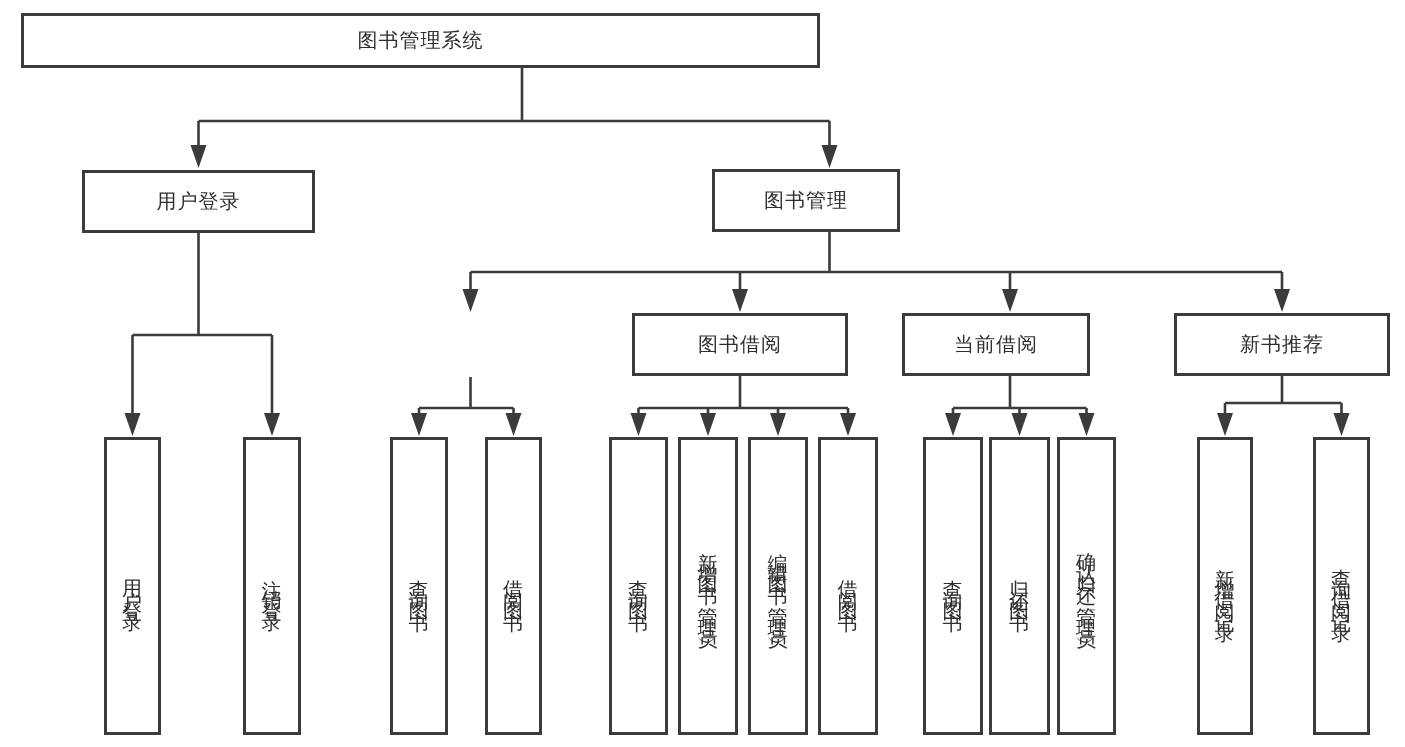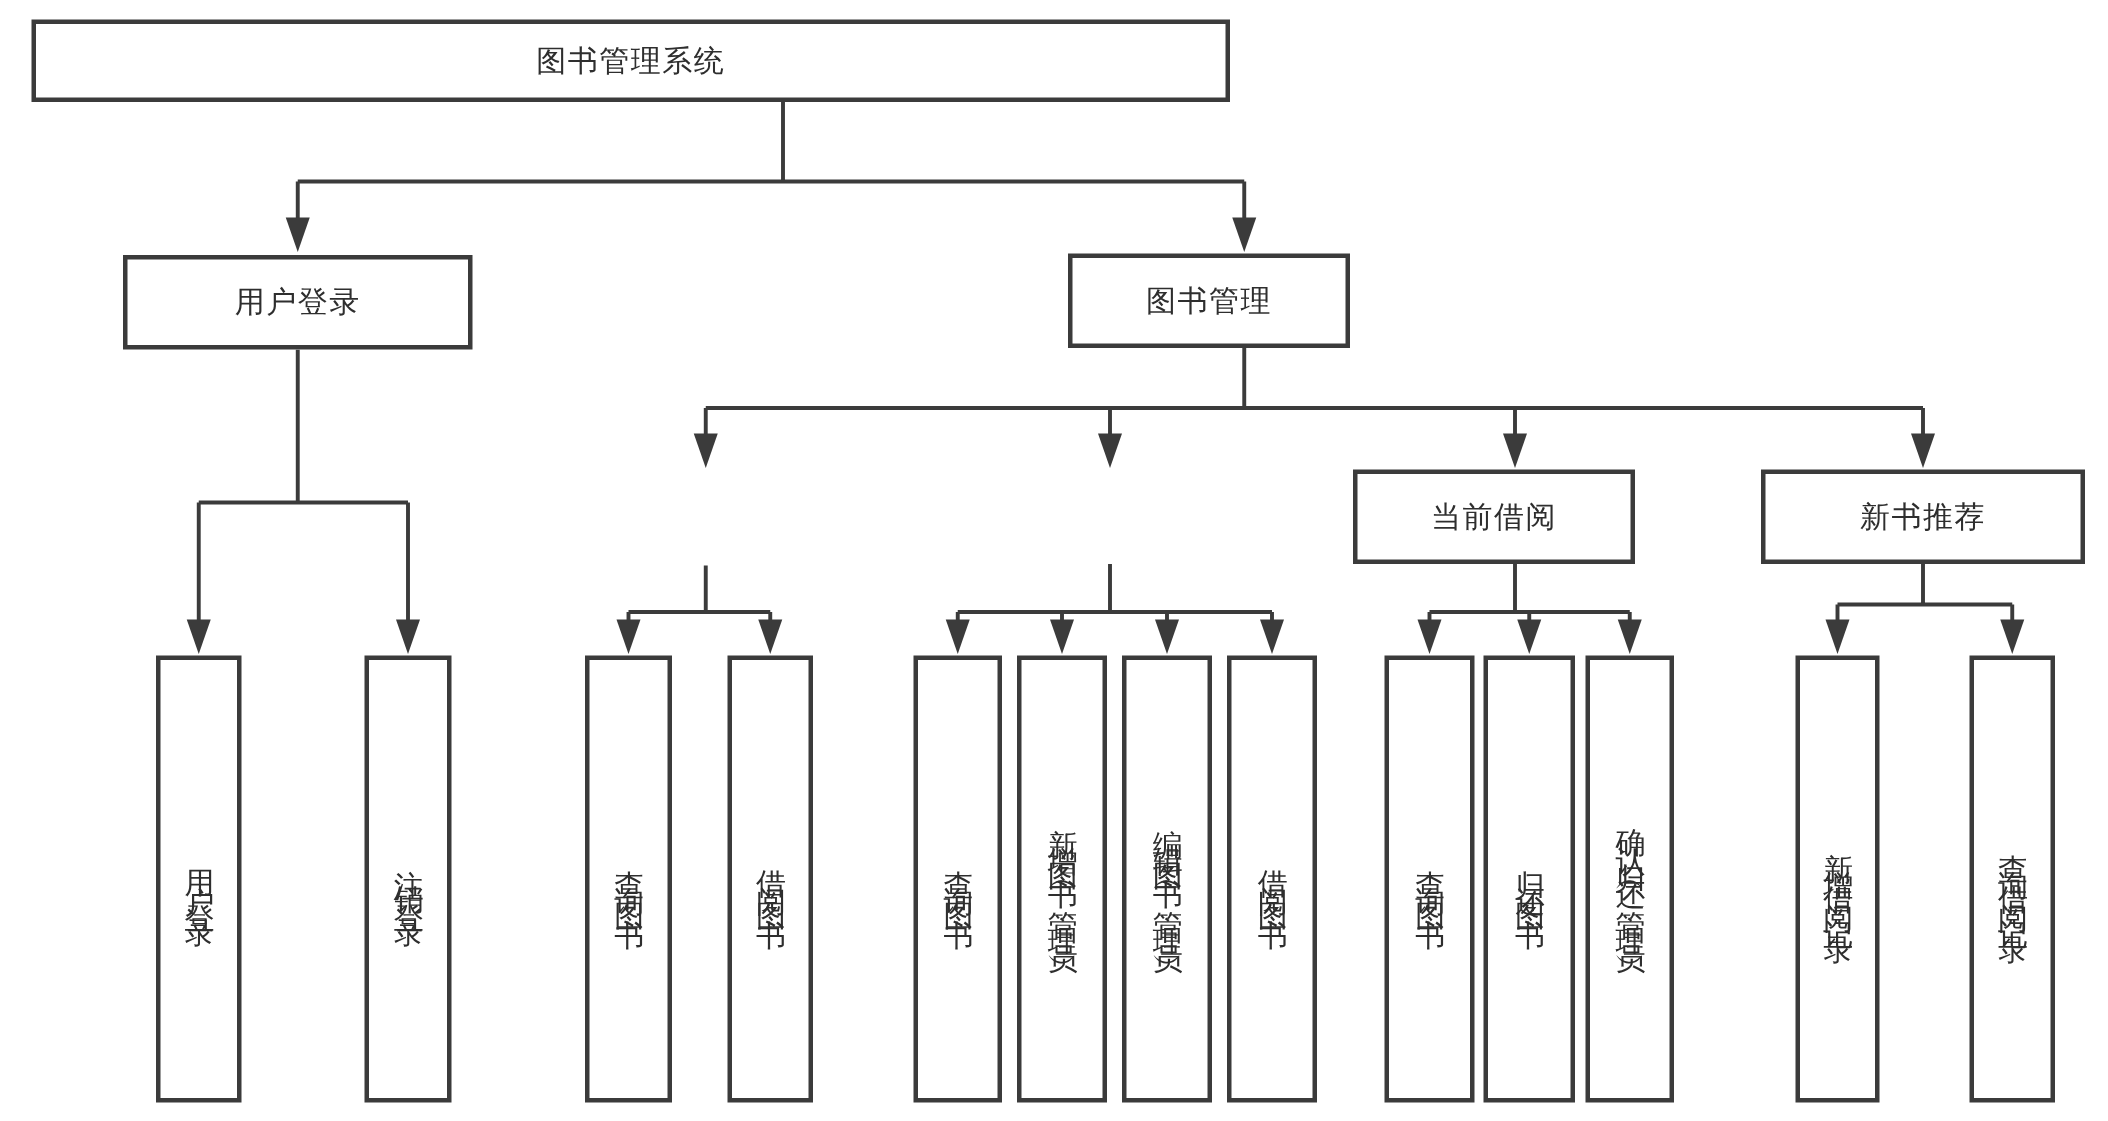--- a/index.html
+++ b/index.html
@@ -86,20 +86,23 @@
     <span class="lbl">图书管理系统</span>
   </div>
 
   <div class="node" style="left:82px;top:170px;width:233px;height:63px">
     <span class="lbl">用户登录</span>
   </div>
   <div class="node" style="left:712px;top:169px;width:188px;height:63px">
     <span class="lbl">图书管理</span>
   </div>
 
+  <div class="node" style="left:632px;top:313px;width:216px;height:63px">
+    <span class="lbl">图书借阅</span>
+  </div>
   <div class="node" style="left:902px;top:313px;width:188px;height:63px">
     <span class="lbl">当前借阅</span>
   </div>
   <div class="node" style="left:1174px;top:313px;width:216px;height:63px">
     <span class="lbl">新书推荐</span>
   </div>
 
   <div class="node v" style="left:104px;top:437px;width:57px;height:298px">
     <span class="lbl">用户登录</span>
   </div>

